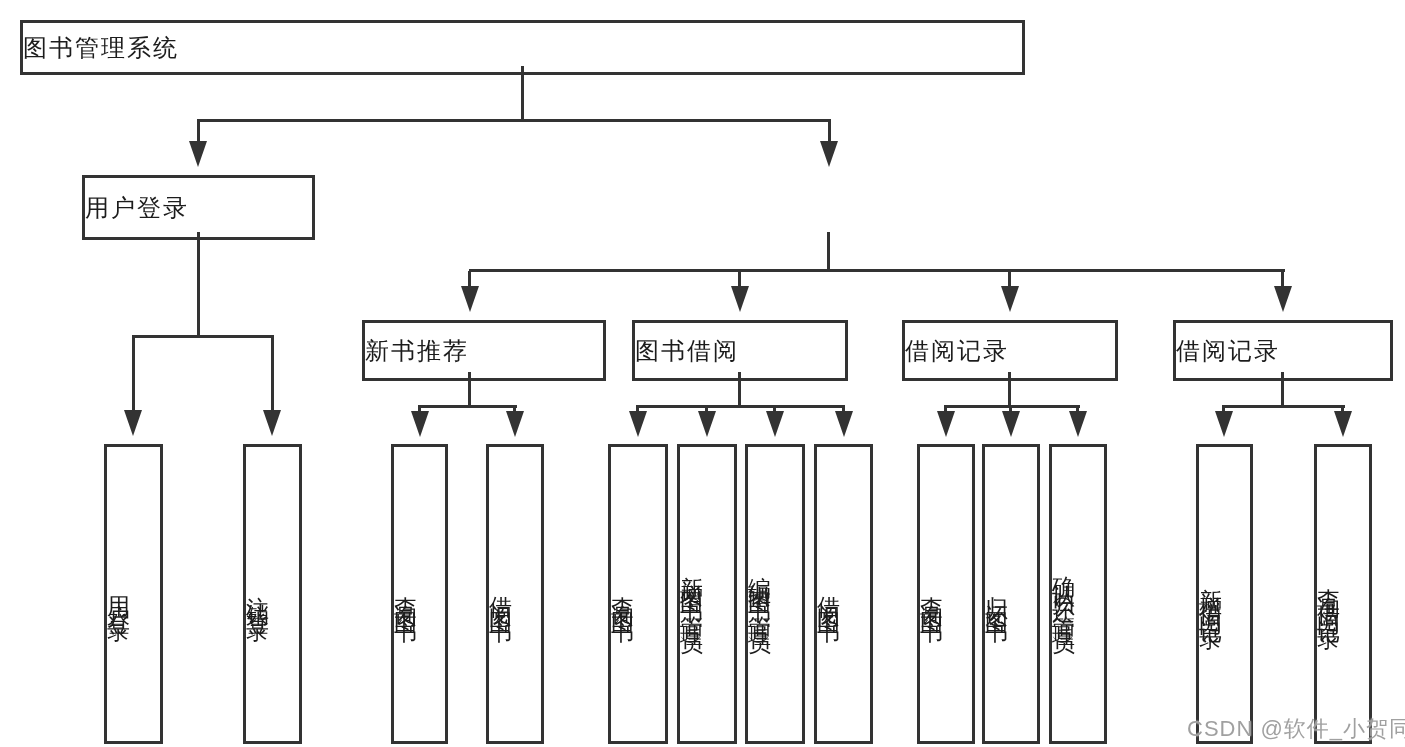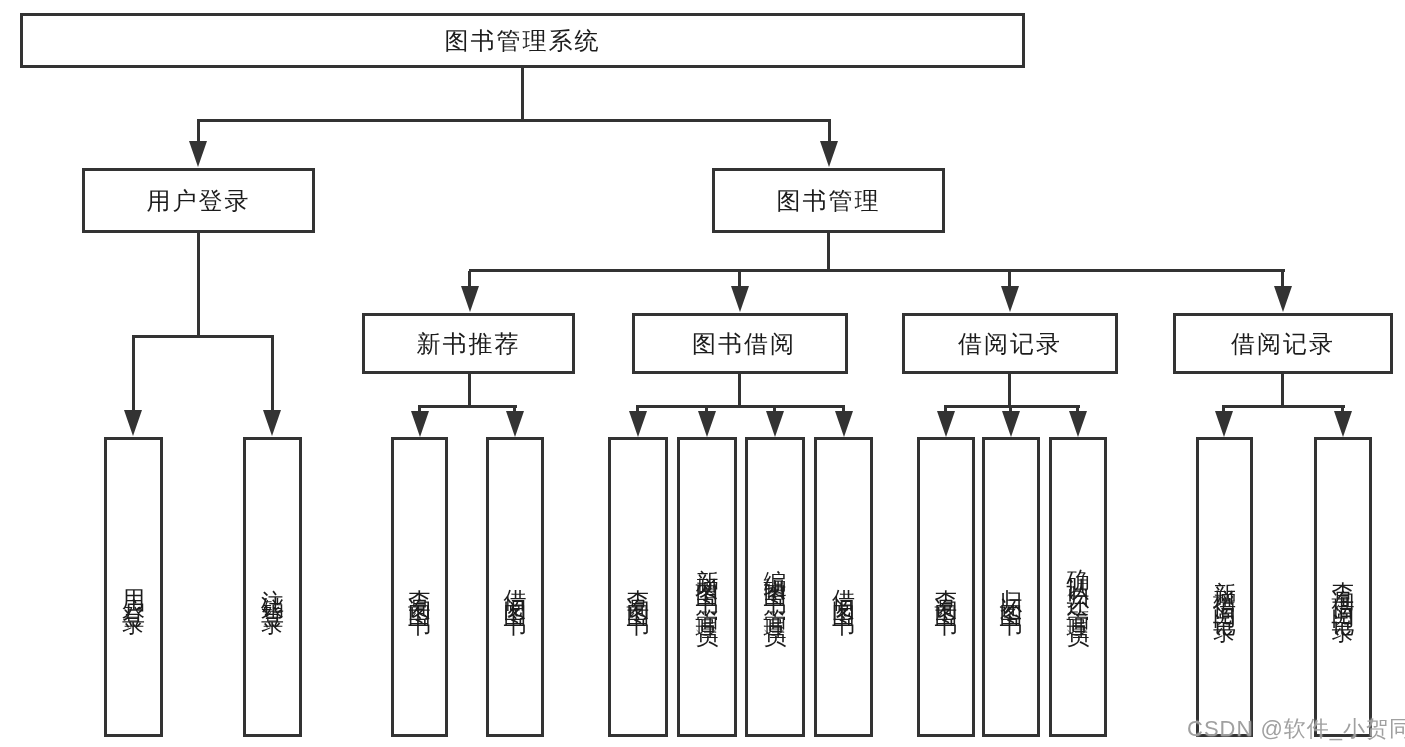--- a/index.html
+++ b/index.html
@@ -2,21 +2,21 @@
 <html><head>
 <meta charset="utf-8">
 <style>
   html,body{margin:0;padding:0;background:#ffffff;}
   #canvas{
     position:relative;width:1405px;height:747px;background:#ffffff;overflow:hidden;
     font-family:"Liberation Sans","DejaVu Sans",sans-serif;color:#1c1c1c;
   }
   .box{
     position:absolute;background:#ffffff;border:3px solid #333333;box-sizing:border-box;
-    display:flex;align-items:center;justify-content:center;
+    display:flex;align-items:center;justify-content:flex-start;margin-top:7px;
   }
   .hlabel{font-size:24px;letter-spacing:2px;white-space:nowrap;}
   .leaf .vtext{
     writing-mode:vertical-rl;text-orientation:mixed;font-size:23px;letter-spacing:8px;
     line-height:1;white-space:nowrap;
   }
   .vl{position:absolute;width:3px;background:#333333;}
   .hl{position:absolute;height:3px;background:#333333;}
   .ar{
     position:absolute;width:0;height:0;
@@ -41,46 +41,43 @@
   <div class="vl" style="left:521px;top:66px;height:55px;"></div>
   <div class="hl" style="left:197px;top:119px;width:634px;"></div>
   <div class="vl" style="left:197px;top:121px;height:25px;"></div>
   <div class="ar" style="left:189px;top:141px;"></div>
   <div class="vl" style="left:828px;top:121px;height:25px;"></div>
   <div class="ar" style="left:820px;top:141px;"></div>
 
   <div class="box" style="left:82px;top:168px;width:233px;height:65px;">
     <span class="hlabel">用户登录</span>
   </div>
-  <div class="box" style="left:712px;top:168px;width:233px;height:65px;">
-    <span class="hlabel">图书管理</span>
-  </div>
 
   <div class="vl" style="left:197px;top:232px;height:105px;"></div>
   <div class="hl" style="left:132px;top:335px;width:142px;"></div>
   <div class="vl" style="left:132px;top:337px;height:78px;"></div>
   <div class="ar" style="left:124px;top:410px;"></div>
   <div class="vl" style="left:271px;top:337px;height:78px;"></div>
   <div class="ar" style="left:263px;top:410px;"></div>
 
   <div class="vl" style="left:827px;top:232px;height:40px;"></div>
   <div class="hl" style="left:469px;top:269px;width:816px;"></div>
   <div class="vl" style="left:468px;top:271px;height:18px;"></div>
   <div class="ar" style="left:461px;top:286px;"></div>
   <div class="vl" style="left:738px;top:271px;height:18px;"></div>
   <div class="ar" style="left:731px;top:286px;"></div>
   <div class="vl" style="left:1008px;top:271px;height:18px;"></div>
   <div class="ar" style="left:1001px;top:286px;"></div>
   <div class="vl" style="left:1281px;top:271px;height:18px;"></div>
   <div class="ar" style="left:1274px;top:286px;"></div>
 
-  <div class="box" style="left:362px;top:313px;width:213px;height:61px;">
+  <div class="box" style="left:362px;top:313px;width:244px;height:61px;">
     <span class="hlabel">新书推荐</span>
   </div>
-  <div class="box" style="left:632px;top:313px;width:216px;height:61px;padding-left:8px;">
+  <div class="box" style="left:632px;top:313px;width:216px;height:61px;">
     <span class="hlabel">图书借阅</span>
   </div>
   <div class="box" style="left:902px;top:313px;width:216px;height:61px;">
     <span class="hlabel">借阅记录</span>
   </div>
   <div class="box" style="left:1173px;top:313px;width:220px;height:61px;">
     <span class="hlabel">借阅记录</span>
   </div>
 
   <div class="vl" style="left:468px;top:372px;height:36px;"></div>

